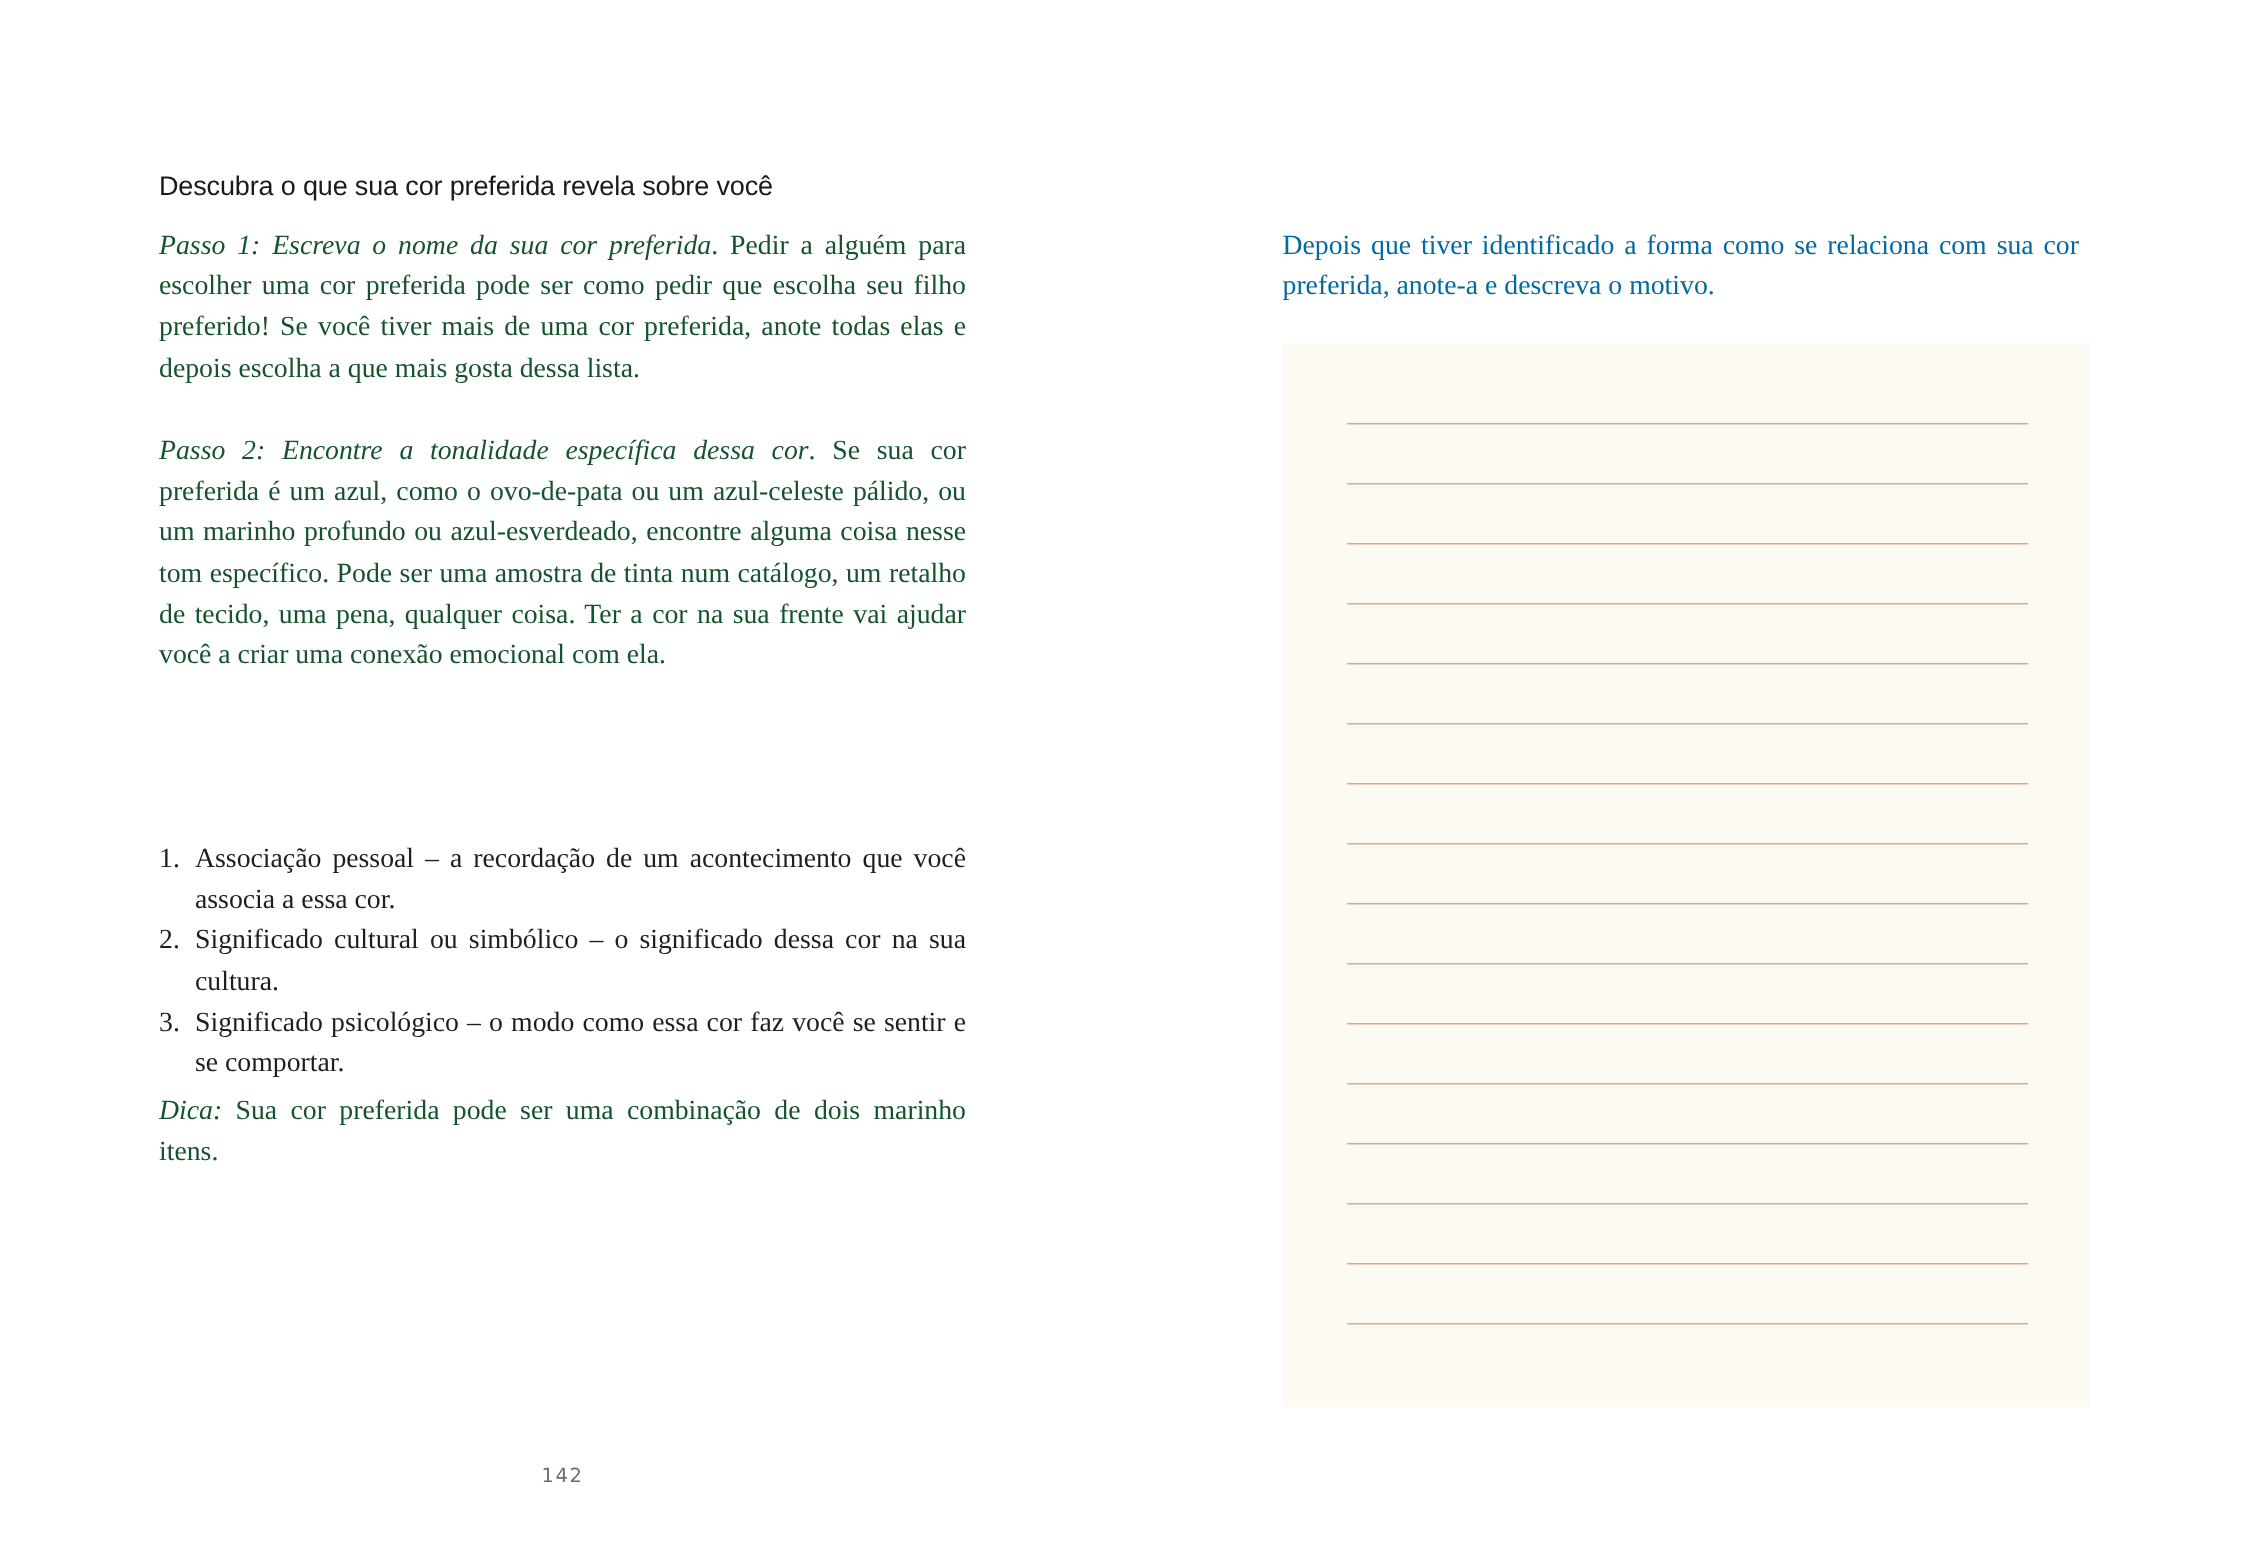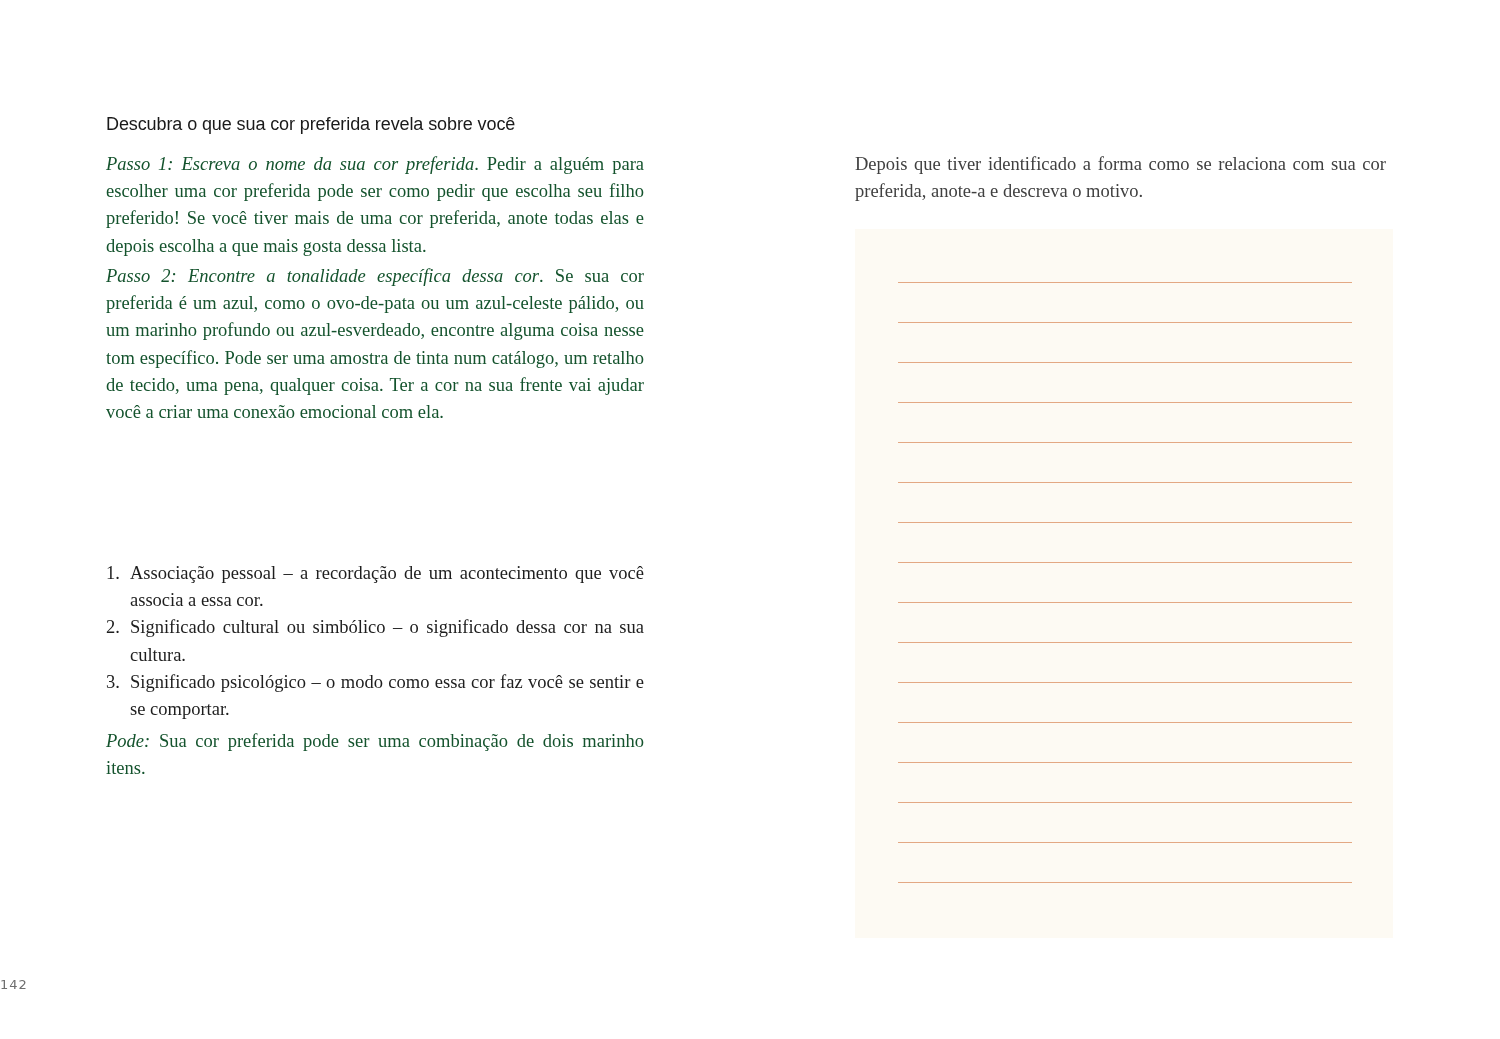--- a/index.html
+++ b/index.html
@@ -15,35 +15,35 @@
     font-family: "Liberation Sans", "DejaVu Sans", sans-serif; font-size: 18px; color: #1a1a1a;
     letter-spacing: -0.1px;
   }
   .body-text {
     position: absolute; left: 106px; width: 538px;
     font-family: "Liberation Serif", "DejaVu Serif", serif; font-size: 18.5px; line-height: 27.2px;
     text-align: justify; color: #14532d; margin: 0;
   }
   .body-text em { font-style: italic; }
   .p1 { top: 151px; }
-  .p2 { top: 263px; }
+  .p2 { top: 288px; }
   .p3 { top: 446px; }
   .list { position: absolute; left: 106px; top: 560px; width: 538px; margin: 0; padding: 0; list-style: none;
     font-family: "Liberation Serif", "DejaVu Serif", serif; font-size: 18.5px; line-height: 27.2px; color: #1e1e1e; }
   .list li { position: relative; padding-left: 24px; text-align: justify; }
   .list li .num { position: absolute; left: 0; top: 0; }
   .tip { top: 728px; }
   .page-number {
-    position: absolute; top: 977px; width: 100%; text-align: left;
+    position: absolute; top: 977px; width: 100%; text-align: center;
     font-family: "DejaVu Sans", sans-serif; font-size: 13px; color: #6e6e6e; letter-spacing: 1px;
   }
   .intro-right {
     position: absolute; left: 105px; top: 151px; width: 531px;
     font-family: "Liberation Serif", "DejaVu Serif", serif; font-size: 18.5px; line-height: 27.2px;
-    text-align: justify; margin: 0; color: #404040;
+    text-align: justify; margin: 0; color: #0369a1;
   }
   .writing-box {
     position: absolute; left: 105px; top: 229px; width: 538px; height: 709px;
     background: #fdfaf3;
   }
   .writing-line {
     position: absolute; left: 43px; width: 454px; height: 0; border-top: 1.5px solid #e3a883;
   }
 </style>
 </head>
@@ -56,21 +56,21 @@
 
   <p class="body-text p2"><em>Passo 2: Encontre a tonalidade específica dessa cor</em><span>. Se sua cor preferida é um azul, como o ovo-de-pata ou um azul-celeste pálido, ou um marinho profundo ou azul-esverdeado, encontre alguma coisa nesse tom específico. Pode ser uma amostra de tinta num catálogo, um retalho de tecido, uma pena, qualquer coisa. Ter a cor na sua frente vai ajudar você a criar uma conexão emocional com ela.</span></p>
 
 
   <ol class="list">
     <li><span class="num">1.</span><span>Associação pessoal – a recordação de um acontecimento que você associa a essa cor.</span></li>
     <li><span class="num">2.</span><span>Significado cultural ou simbólico – o significado dessa cor na sua cultura.</span></li>
     <li><span class="num">3.</span><span>Significado psicológico – o modo como essa cor faz você se sentir e se comportar.</span></li>
   </ol>
 
-  <p class="body-text tip"><em>Pode:</em><span> Sua cor preferida pode ser uma combinação de dois marinho itens.</span></p>
+  <p class="body-text tip"><em>Dica:</em><span> Sua cor preferida pode ser uma combinação de dois marinho itens.</span></p>
 
   <div class="page-number">142</div>
 </div>
 
 <div class="page page-right">
   <p class="intro-right">Depois que tiver identificado a forma como se relaciona com sua cor preferida, anote-a e descreva o motivo.</p>
 
   <div class="writing-box">
     <div class="writing-line" style="top:53px"></div>
     <div class="writing-line" style="top:93px"></div>

